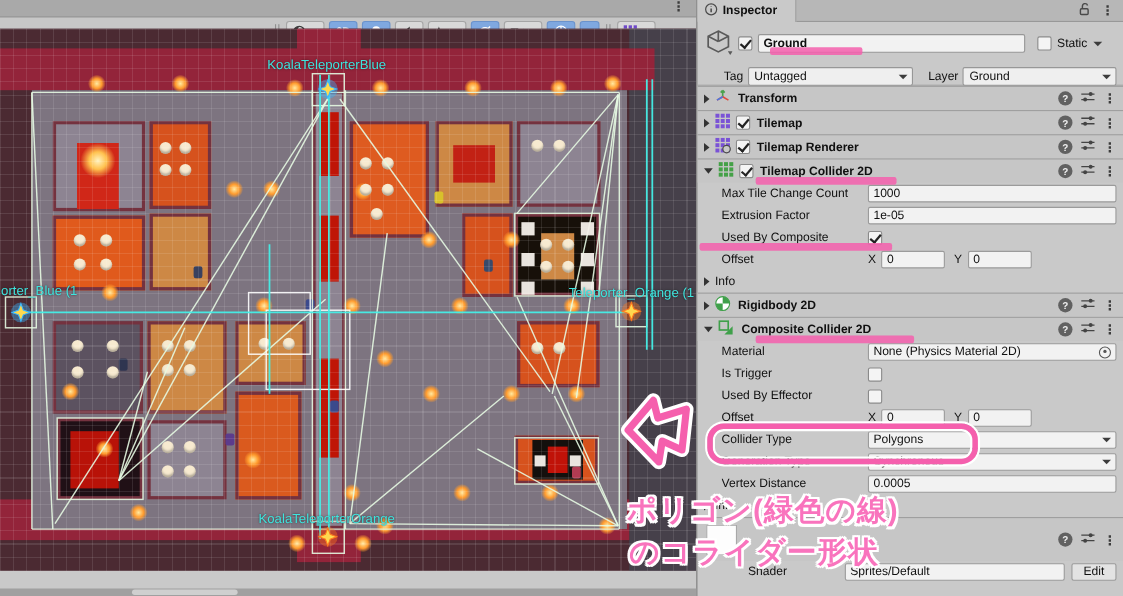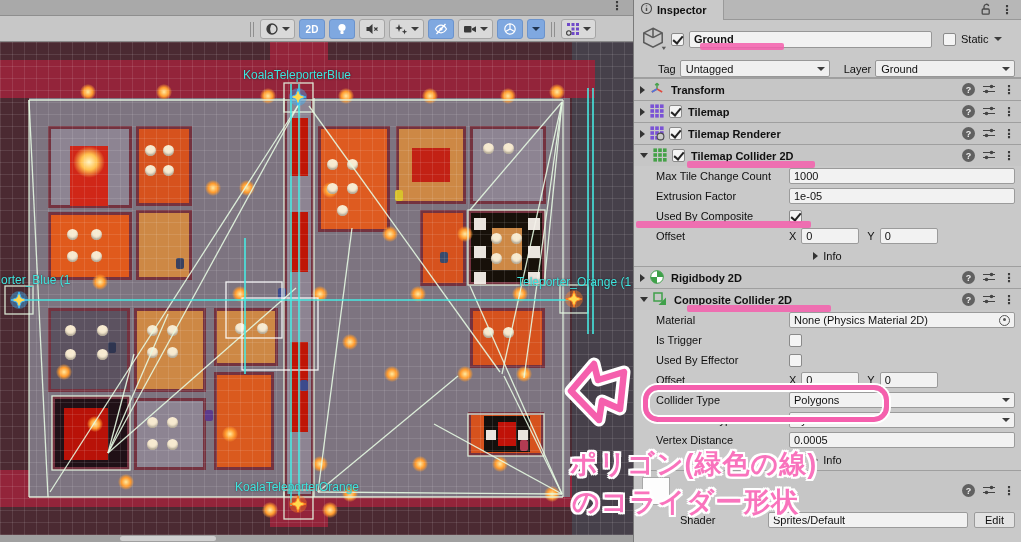--- a/index.html
+++ b/index.html
@@ -15,21 +15,21 @@
   #toolbar-buttons{position:absolute;left:248px;top:3px;height:20px;display:flex;align-items:center;gap:4px;}
   .tbtn{height:20px;min-width:26px;padding:0 4px;border-radius:3px;background:#d9d9d9;border:1px solid #a5a5a5;
     display:flex;align-items:center;justify-content:center;gap:3px;color:#3a3a3a;}
   .tbtn.active{background:#7fa8e0;border-color:#6b93cc;color:#fff;}
   .tbtn .tlabel{font-size:10px;font-weight:700;}
   .tbtn svg{display:block;}
   .caret{width:0;height:0;border-left:4px solid transparent;border-right:4px solid transparent;border-top:4px solid #3c3c3c;}
   .tbtn.active .caret{border-top-color:#20344f;}
   .tsep{width:4px;height:15px;border-left:1px solid #8f8f8f;border-right:1px solid #8f8f8f;margin:0 2px;}
 
-  #scene{position:absolute;left:0;top:42px;width:633px;height:493px;background:#4b2a32;overflow:hidden;}
+  #scene{position:absolute;left:0;top:26px;width:633px;height:493px;background:#4b2a32;overflow:hidden;}
   .band{position:absolute;}
   .room{position:absolute;border:3px solid #74323f;z-index:2;}
   .room.nb{border:none;z-index:3;}
   #grid{position:absolute;inset:0;z-index:5;pointer-events:none;
     background-image:repeating-linear-gradient(to right,rgba(255,255,255,.10) 0 1px,transparent 1px 12px),
                      repeating-linear-gradient(to bottom,rgba(255,255,255,.10) 0 1px,transparent 1px 12px);}
   .torch{position:absolute;width:16px;height:16px;border-radius:50%;z-index:4;
     background:radial-gradient(circle,#ffe9a0 0%,#ff9b2e 40%,rgba(255,120,20,0) 72%);}
   .lamp{position:absolute;width:32px;height:32px;border-radius:50%;z-index:4;
     background:radial-gradient(circle,#fff3c0 0%,#ffc14e 35%,rgba(255,140,30,0) 70%);}
@@ -67,21 +67,21 @@
   .kebab{color:#3c3c3c;font-weight:700;font-size:12px;line-height:1;}
   .tri-r{width:0;height:0;border-top:4px solid transparent;border-bottom:4px solid transparent;border-left:5px solid #333;flex:none;}
   .tri-d{width:0;height:0;border-left:4px solid transparent;border-right:4px solid transparent;border-top:5px solid #333;flex:none;}
   .row{height:20px;display:flex;align-items:center;padding:0 6px 0 22px;position:relative;}
   .row .rlabel{width:133px;flex:none;white-space:nowrap;overflow:hidden;}
   .field{flex:1;height:16px;background:#f2f2f2;border:1px solid #9b9b9b;border-radius:2px;
     padding:0 4px;display:flex;align-items:center;position:relative;min-width:0;}
   .xfield{width:58px;flex:none;}
   .xy-l{margin-right:5px;}
   .xy-gap{width:8px;flex:none;}
-  .row.foldout{padding-left:6px;gap:5px;justify-content:center;}
+  .row.foldout{padding-left:6px;gap:5px;}
   .picker{width:11px;height:11px;border:1.5px solid #555;border-radius:50%;margin-left:auto;position:relative;flex:none;}
   .picker::after{content:"";position:absolute;left:2.5px;top:2.5px;width:3px;height:3px;border-radius:50%;background:#555;}
   .mat-header{height:40px;display:flex;align-items:center;gap:9px;padding:0 6px 0 8px;background:#c6c6c6;border-top:1px solid #9f9f9f;}
   .mat-preview{width:28px;height:28px;background:#fdfdfd;border:1px solid #a8a8a8;flex:none;}
   .editbtn{height:16px;padding:0 10px;background:#e3e3e3;border:1px solid #9b9b9b;border-radius:2px;
     display:flex;align-items:center;margin-left:6px;flex:none;}
 
   
   #annotations{position:absolute;inset:0;z-index:50;pointer-events:none;}
   .pinkbar{position:absolute;background:rgba(245,95,173,.85);border-radius:2px;}

